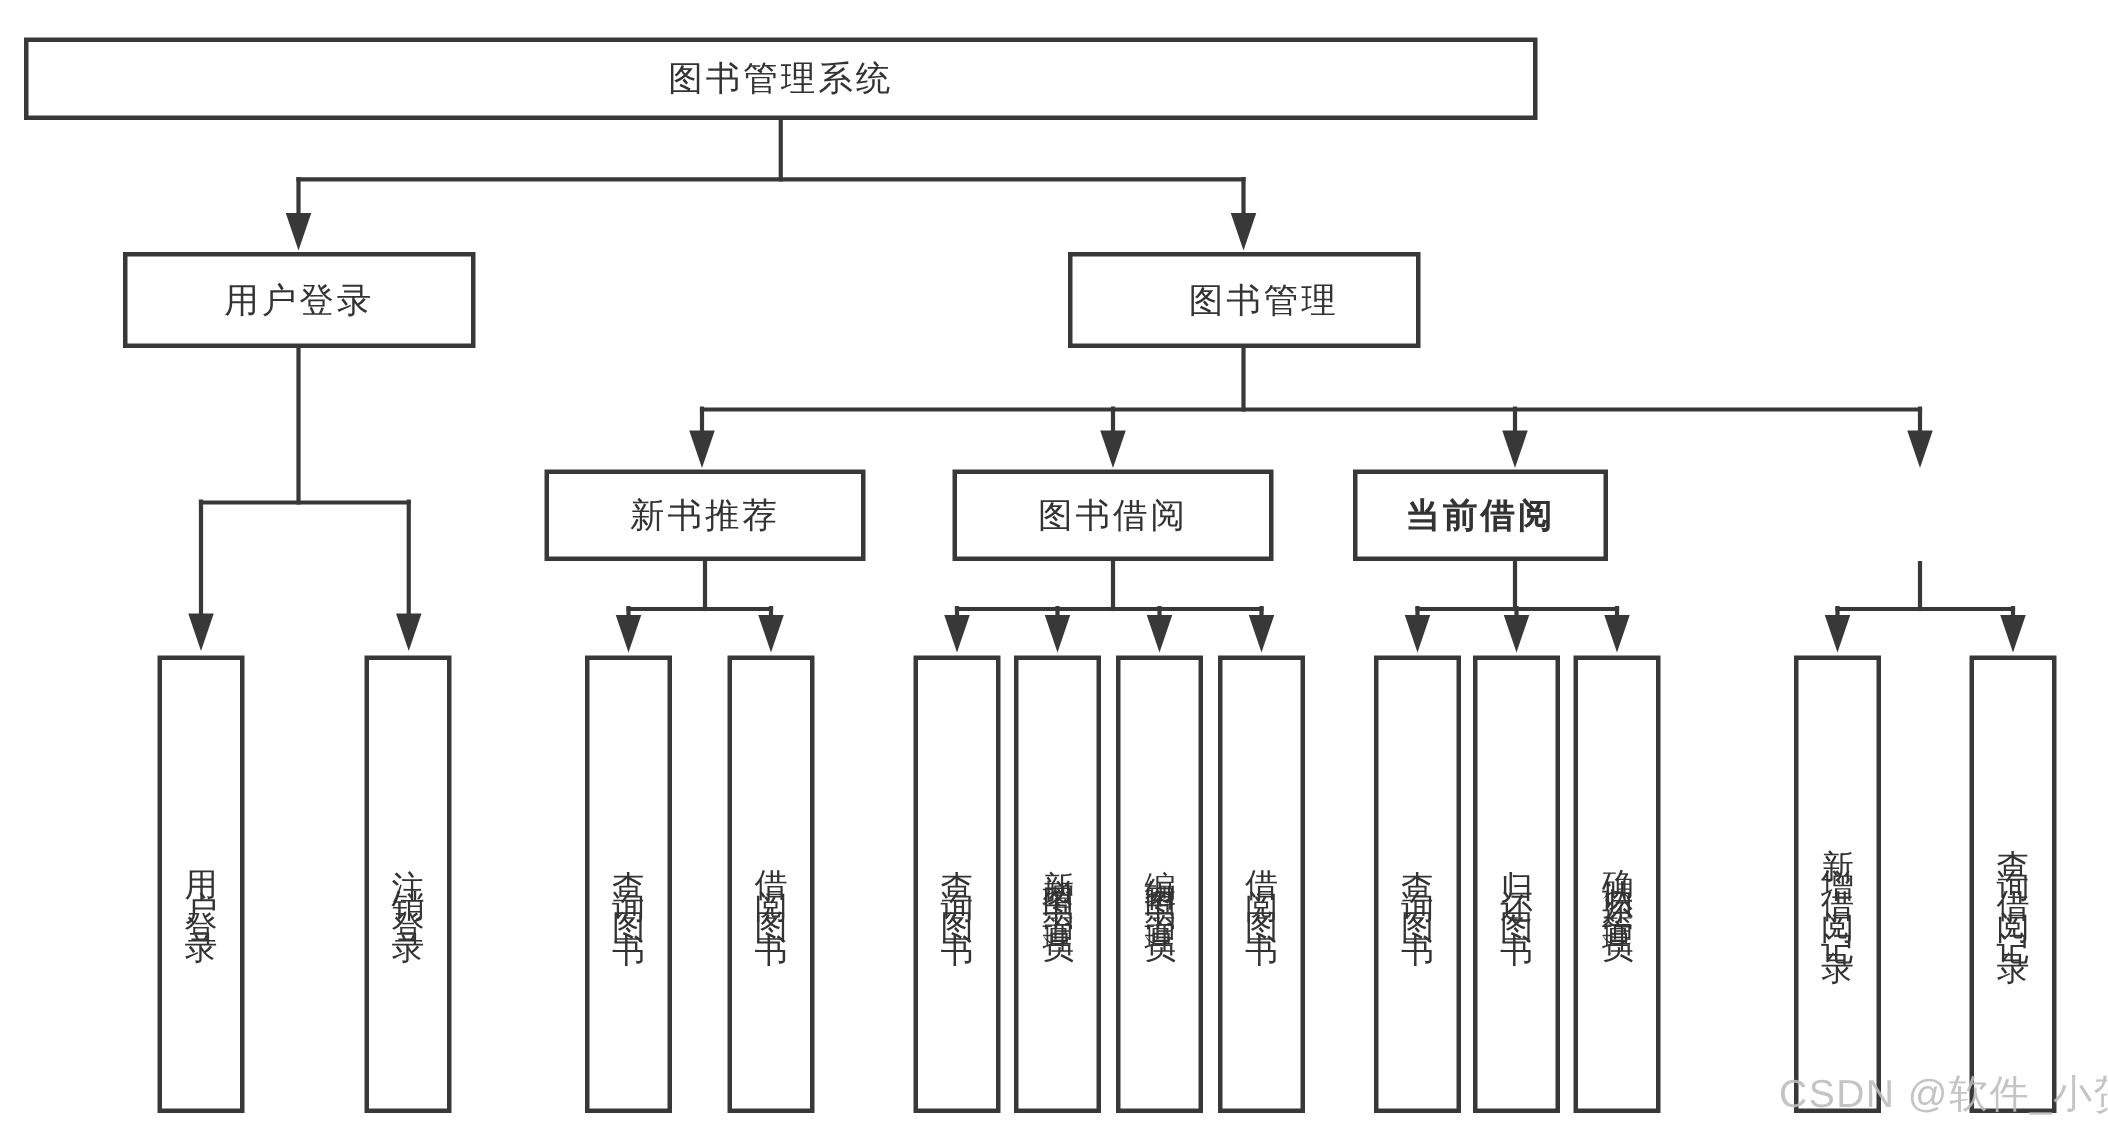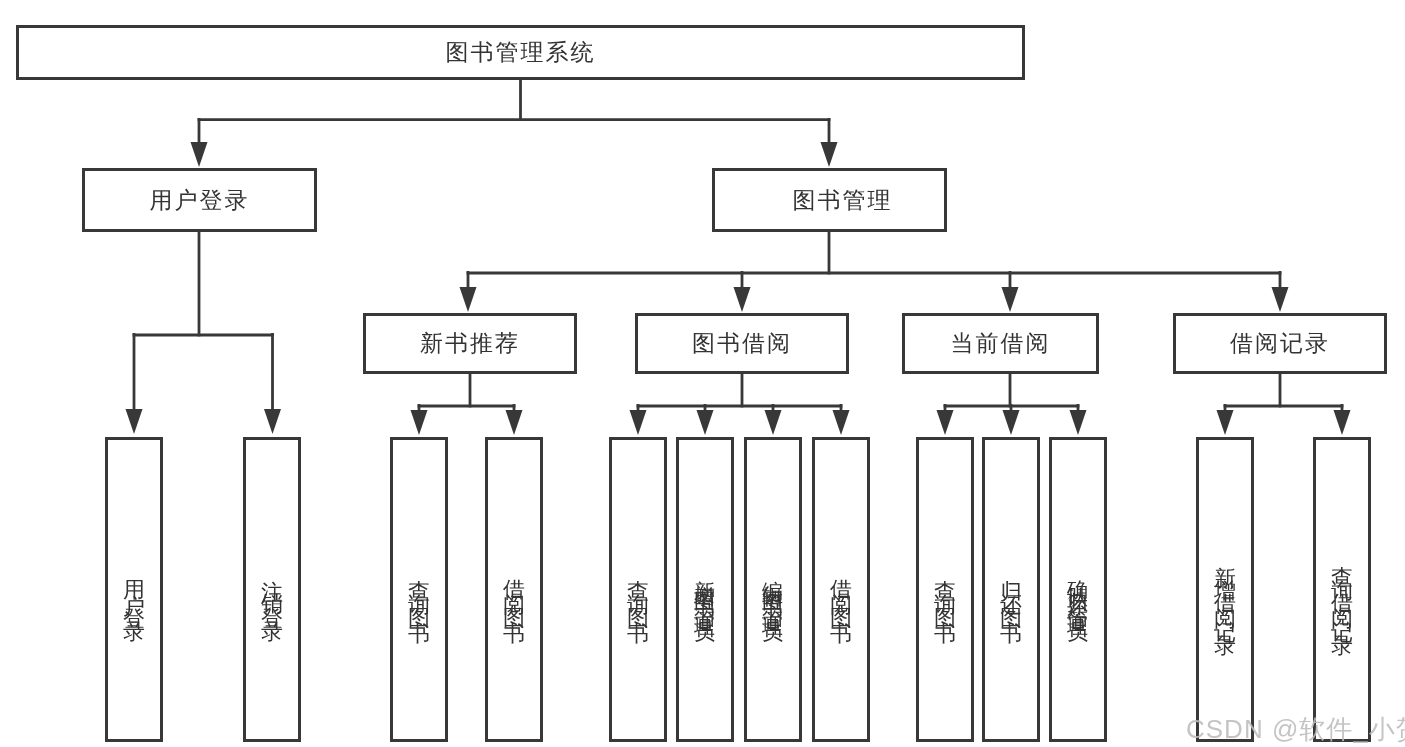--- a/index.html
+++ b/index.html
@@ -147,25 +147,22 @@
   <div class="node" style="left:712px;top:168px;width:235px;height:64px;padding-left:26px;">
     <span class="lbl">图书管理</span>
   </div>
 
   <div class="node" style="left:635px;top:313px;width:214px;height:61px;">
     <span class="lbl">图书借阅</span>
   </div>
   <div class="node" style="left:363px;top:313px;width:214px;height:61px;">
     <span class="lbl">新书推荐</span>
   </div>
-  <div class="node" style="left:902px;top:313px;width:197px;height:61px;">
+  <div class="node" style="left:902px;top:313px;width:170px;height:61px;font-weight:bold;">
     <span class="lbl">当前借阅</span>
-  </div>
-  <div class="node" style="left:1173px;top:313px;width:214px;height:61px;">
-    <span class="lbl">借阅记录</span>
   </div>
 
   <div class="node vnode" style="left:105px;top:437px;width:58px;height:305px;">
     <span class="lbl">用户登录</span>
   </div>
   <div class="node vnode" style="left:243px;top:437px;width:58px;height:305px;">
     <span class="lbl">注销登录</span>
   </div>
 
   <div class="node vnode" style="left:390px;top:437px;width:58px;height:305px;">

